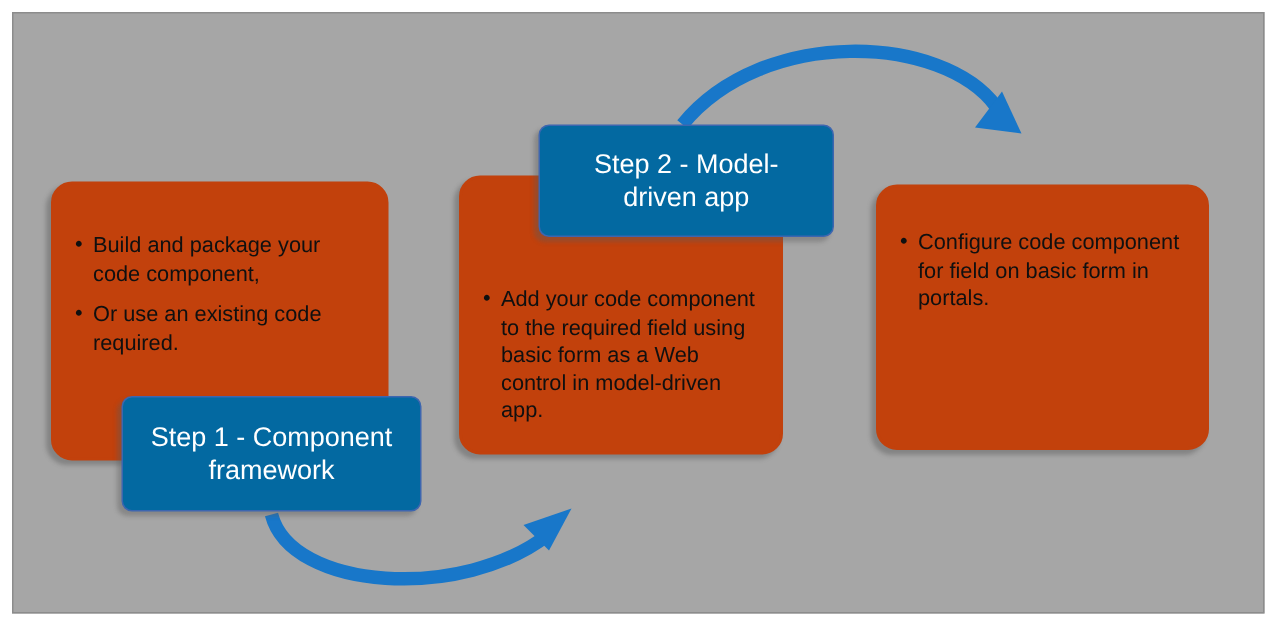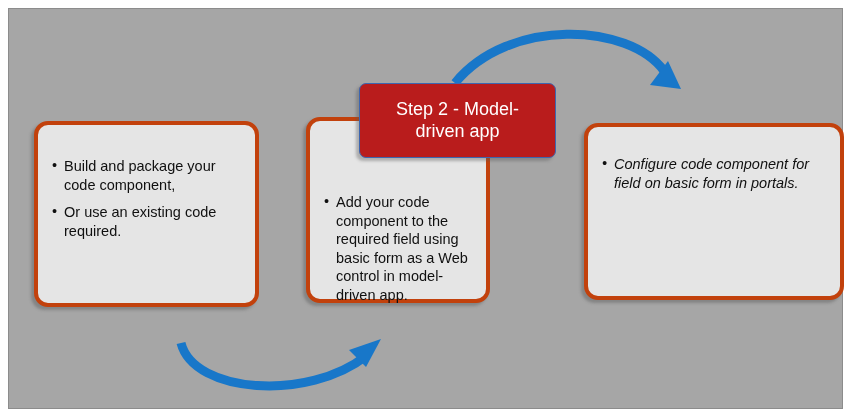--- a/index.html
+++ b/index.html
@@ -30,22 +30,22 @@
     left: 0;
     top: 0;
     width: 835px;
     height: 401px;
     pointer-events: none;
   }
 
   
   .card {
     position: absolute;
-    background: #e5e5e5;
-    border: 4px solid #c2410c;
+    background: #c2410c;
+    border: 2px solid #c2410c;
     border-radius: 14px;
     box-sizing: border-box;
     box-shadow: -3px 3px 3px rgba(90, 90, 90, 0.45);
   }
   .card-text {
     margin: 0;
     padding: 0;
     list-style: none;
     color: #101010;
     font-size: 14.5px;
@@ -62,30 +62,30 @@
     position: absolute;
     left: 0;
     top: -1px;
     font-size: 14.5px;
     color: #101010;
   }
 
   #card-1 { left: 25px; top: 112px; width: 225px; height: 186px; }
   #card-1 .card-text { padding: 32px 16px 0 14px; }
 
-  #card-2 { left: 297px; top: 108px; width: 184px; height: 186px; }
+  #card-2 { left: 297px; top: 108px; width: 216px; height: 186px; }
   #card-2 .card-text { padding: 72px 16px 0 14px; }
 
-  #card-3 { left: 575px; top: 114px; width: 260px; height: 177px; font-style: italic; }
+  #card-3 { left: 575px; top: 114px; width: 222px; height: 177px; }
   #card-3 .card-text { padding: 28px 16px 0 14px; }
 
   
   .badge {
     position: absolute;
-    background: #b91c1c;
+    background: #0369a1;
     border: 1px solid #3d66b0;
     border-radius: 7px;
     box-sizing: border-box;
     color: #ffffff;
     display: flex;
     align-items: center;
     justify-content: center;
     text-align: center;
     font-size: 18px;
     line-height: 1.18;
@@ -114,20 +114,23 @@
       <path d="M 672 80 L 641 76 L 659 52 Z" fill="#1877c9"></path>
     </g>
   </svg>
 
   <div class="card" id="card-1">
     <ul class="card-text">
       <li>Build and package your code component,</li>
       <li>Or use an existing code required.</li>
     </ul>
   </div>
+  <div class="badge" id="badge-1">
+    <span>Step 1 - Component framework</span>
+  </div>
 
   <div class="card" id="card-2">
     <ul class="card-text">
       <li>Add your code component to the required field using basic form as a Web control in model-driven app.</li>
     </ul>
   </div>
   <div class="badge" id="badge-2">
     <span>Step 2 - Model-driven app</span>
   </div>
 

